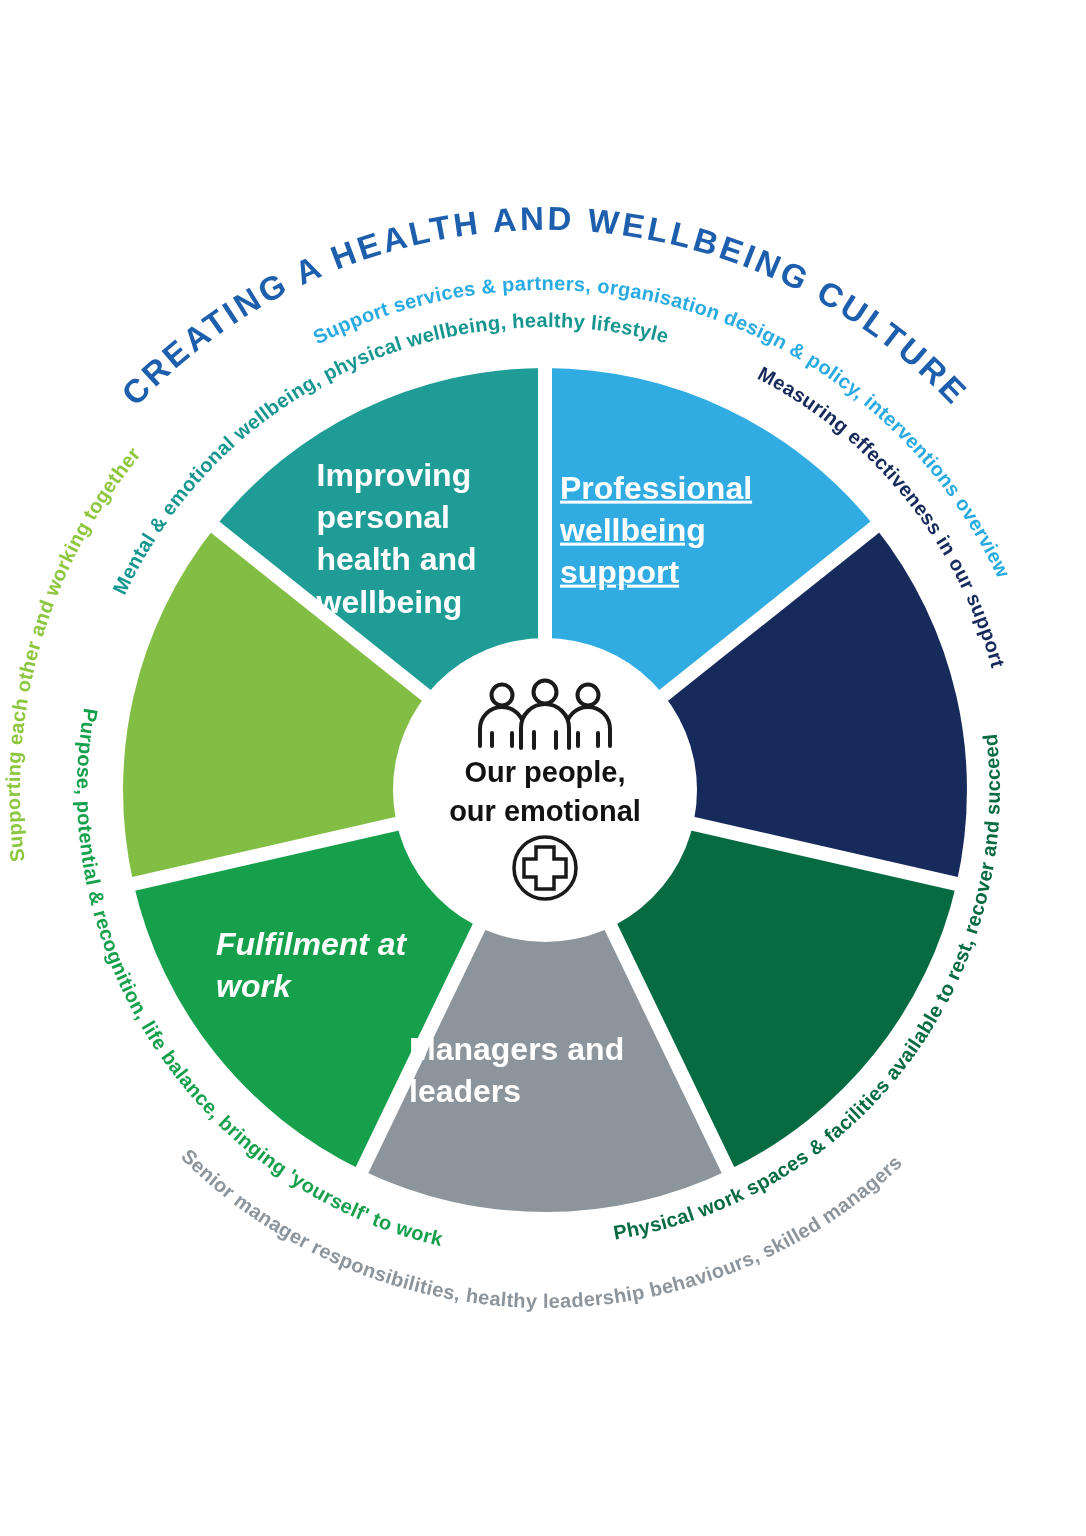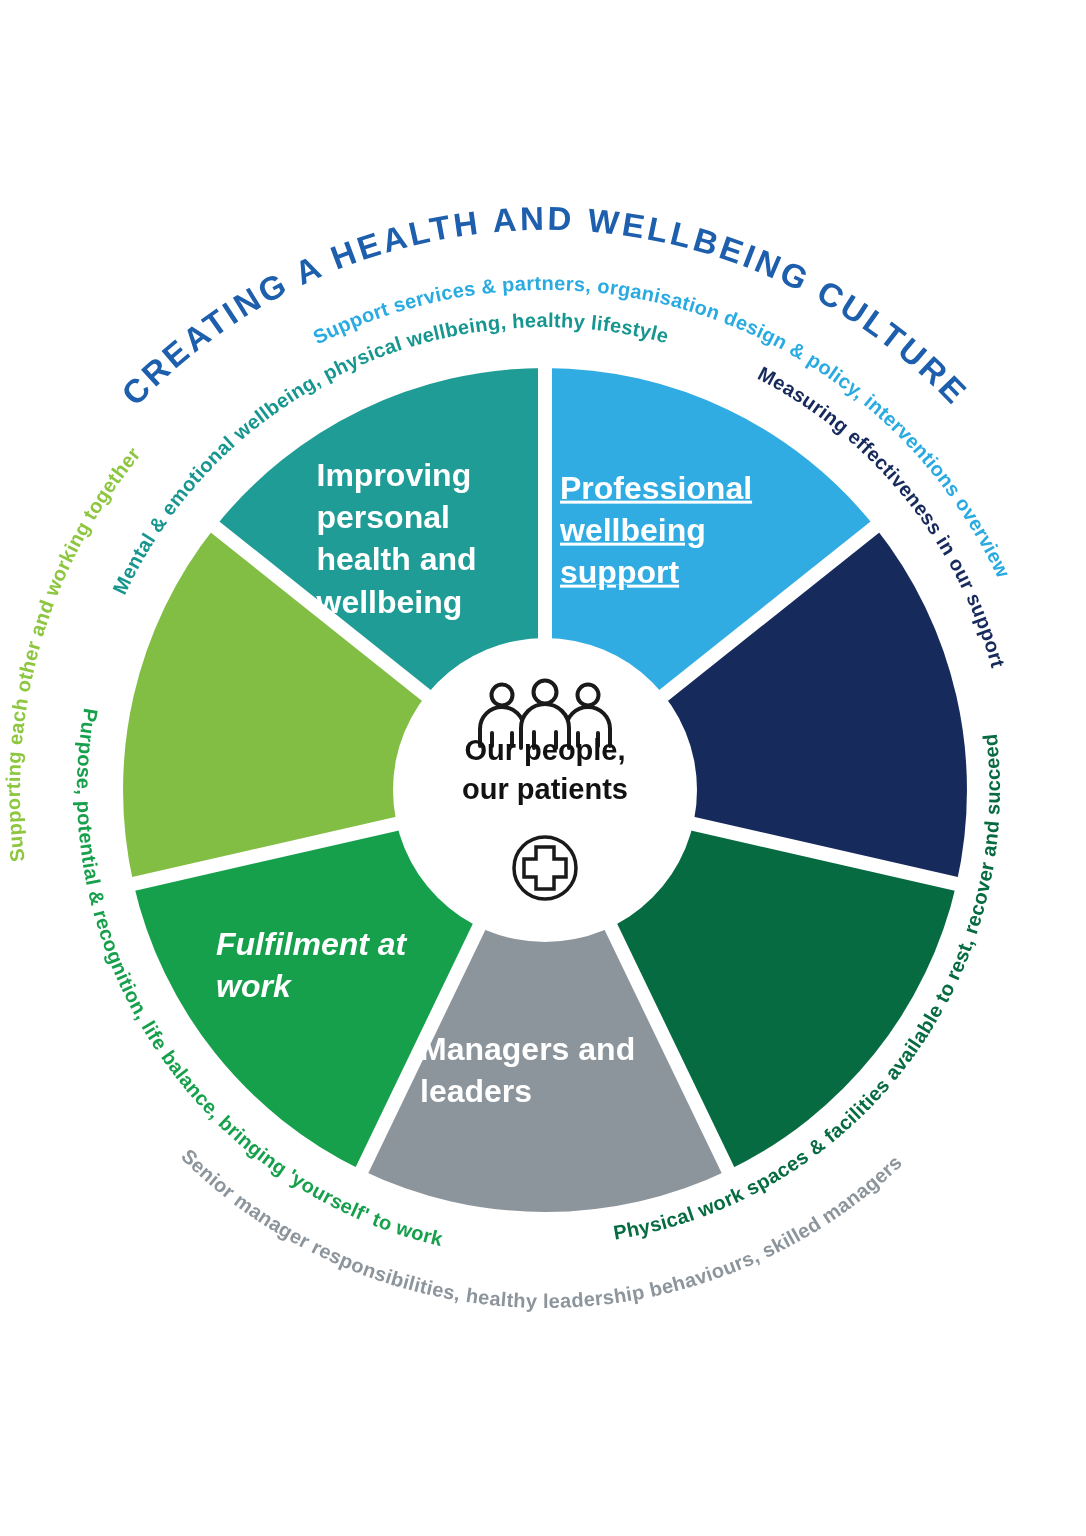--- a/index.html
+++ b/index.html
@@ -3,21 +3,21 @@
 <meta charset="utf-8">
 <style>
   html,body{margin:0;padding:0;background:#ffffff;}
   body{width:1086px;height:1536px;font-family:"Liberation Sans",sans-serif;}
   .canvas{position:relative;width:1086px;height:1536px;overflow:hidden;}
   .wheel-svg{position:absolute;left:0;top:0;}
   .title-text{font-size:33px;font-weight:700;letter-spacing:3.2px;}
   .ring-text{font-size:20px;font-weight:700;letter-spacing:0.3px;}
   .wedge-label{position:absolute;transform:translate(-50%,-50%);color:#ffffff;
     font-weight:700;font-size:32px;line-height:1.32;text-align:left;}
-  .center-label{position:absolute;left:545px;top:731px;transform:translateX(-50%);
+  .center-label{position:absolute;left:545px;top:753px;transform:translateX(-50%);
     color:#121212;font-weight:700;font-size:29px;line-height:1.35;text-align:center;white-space:nowrap;}
 </style>
 </head>
 <body>
 
 <div class="canvas">
 
   <svg class="wheel-svg" width="1086" height="1536" viewBox="0 0 1086 1536">
     <defs>
       <path id="titleArc" d="M 116,430 A 560,560 0 0 1 974,430"></path>
@@ -94,22 +94,22 @@
     </text>
     <text class="ring-text" fill="#17A04C">
       <textPath href="#arcPurpose" startOffset="50%" text-anchor="middle">Purpose, potential &amp; recognition, life balance, bringing 'yourself' to work</textPath>
     </text>
     <text class="ring-text" fill="#8DC63F">
       <textPath href="#arcSupporting" startOffset="50%" text-anchor="middle">Supporting each other and working together</textPath>
     </text>
   </svg>
 
   <div class="wedge-label" style="left:666px;top:530px;width:212px;text-decoration:underline;">Professional wellbeing support</div>
-  <div class="wedge-label" style="left:545px;top:1070px;width:250px;">Managers and leaders</div>
+  <div class="wedge-label" style="left:534px;top:1070px;width:250px;">Managers and leaders</div>
   <div class="wedge-label" style="left:326px;top:965px;width:220px;font-style:italic;">Fulfilment at work</div>
   <div class="wedge-label" style="left:424px;top:538px;width:215px;">Improving personal health and wellbeing</div>
 
   <div class="center-label">
     <div>Our people,</div>
-    <div>our patients</div>
+    <div>our emotional</div>
   </div>
 
 </div>
 
 </body></html>

